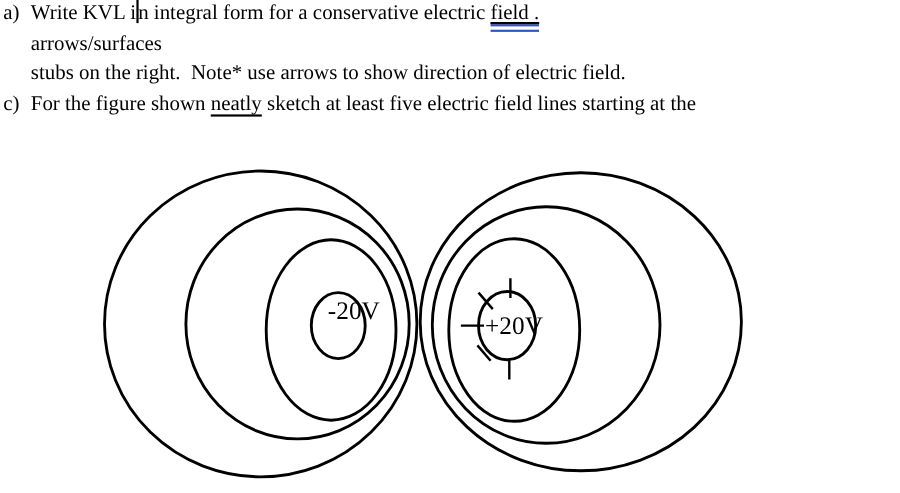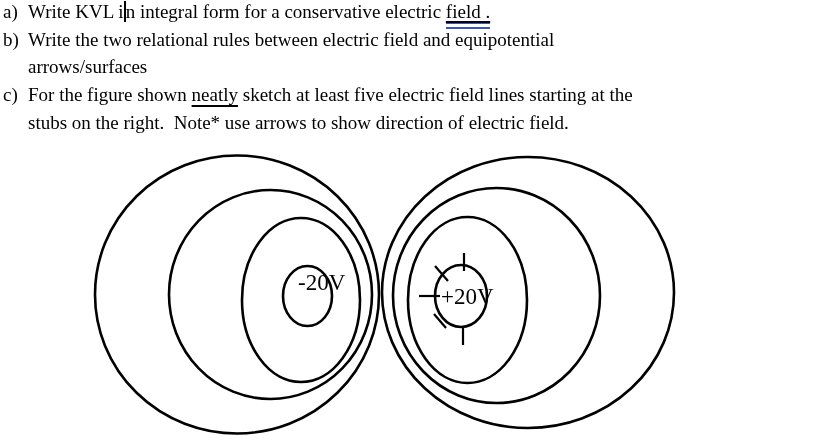--- a/index.html
+++ b/index.html
@@ -61,27 +61,26 @@
     left: 0;
   }
 </style>
 </head>
 <body>
 
 <div class="doc-text">
 
   <div class="p-line"><span class="p-label">a)</span><span class="p-text"><span>Write KVL i</span><span class="caret"></span><span>n integral form for a conservative electric </span><span class="u-grammar">field .</span></span></div>
 
-  <div class="p-line"><span class="p-label">b)</span><span class="p-text">Write the two relational rules between electric field and equipotential</span></div>
 
   <div class="p-line p-cont"><span class="p-text">arrows/surfaces</span></div>
 
+  <div class="p-line p-cont"><span class="p-text">stubs on the right.  Note* use arrows to show direction of electric field.</span></div>
+
   <div class="p-line"><span class="p-label">c)</span><span class="p-text"><span>For the figure shown </span><span class="u-word">neatly</span><span> sketch at least five electric field lines starting at the</span></span></div>
-
-  <div class="p-line p-cont"><span class="p-text">stubs on the right.  Note* use arrows to show direction of electric field.</span></div>
 
 </div>
 
 <svg id="fig-svg" class="figure-layer" width="818" height="448" viewBox="0 0 818 448">
     <ellipse cx="237" cy="294.5" rx="142" ry="139" fill="none" stroke="#000000" stroke-width="2.6"></ellipse>
     <ellipse cx="270.5" cy="294.5" rx="101.5" ry="104.5" fill="none" stroke="#000000" stroke-width="2.6"></ellipse>
     <ellipse cx="301" cy="300" rx="59" ry="82" fill="none" stroke="#000000" stroke-width="2.6"></ellipse>
     <ellipse cx="307.5" cy="296" rx="24.5" ry="30" fill="none" stroke="#000000" stroke-width="2.6"></ellipse>
     <text x="298" y="290" fill="#000000" font-size="23" font-family="&quot;Liberation Serif&quot;, serif">-20V</text>
     <ellipse cx="528" cy="292.5" rx="146" ry="135.5" fill="none" stroke="#000000" stroke-width="2.6"></ellipse>

